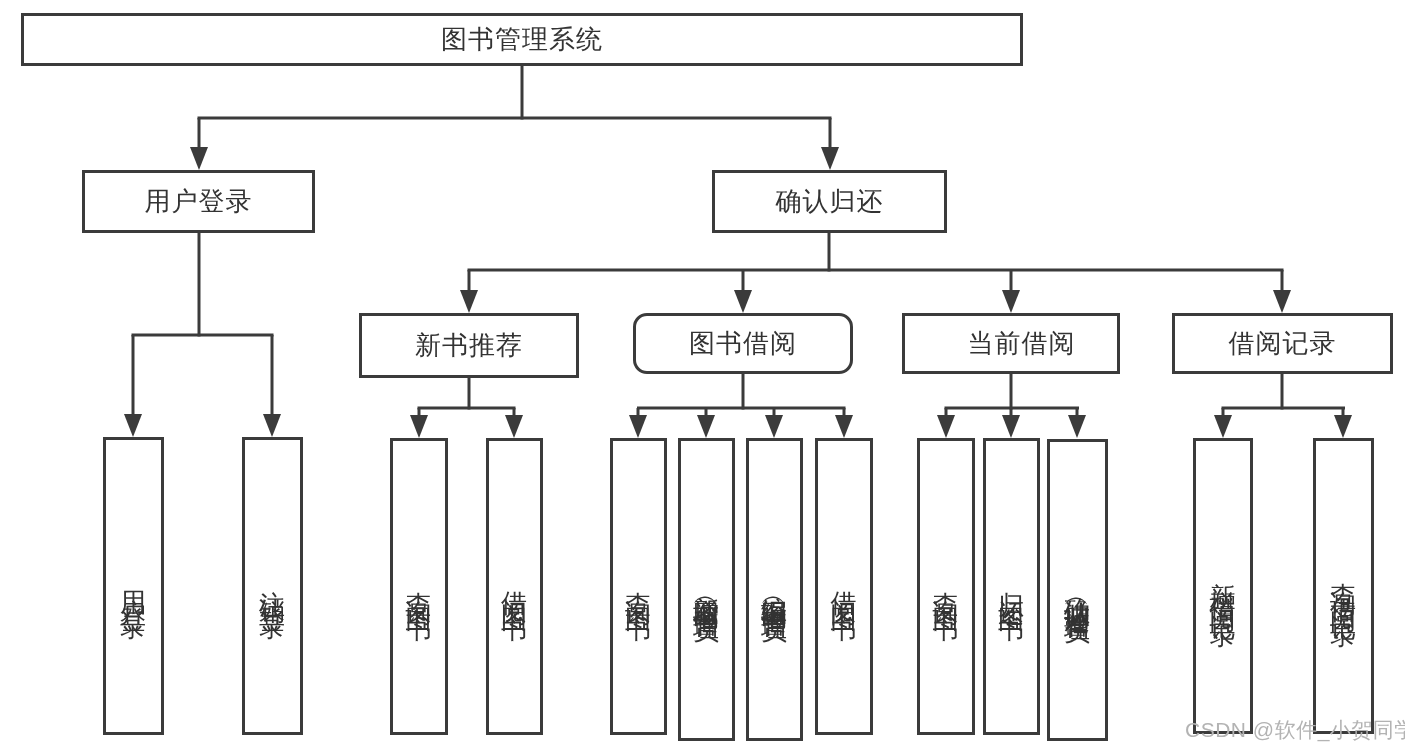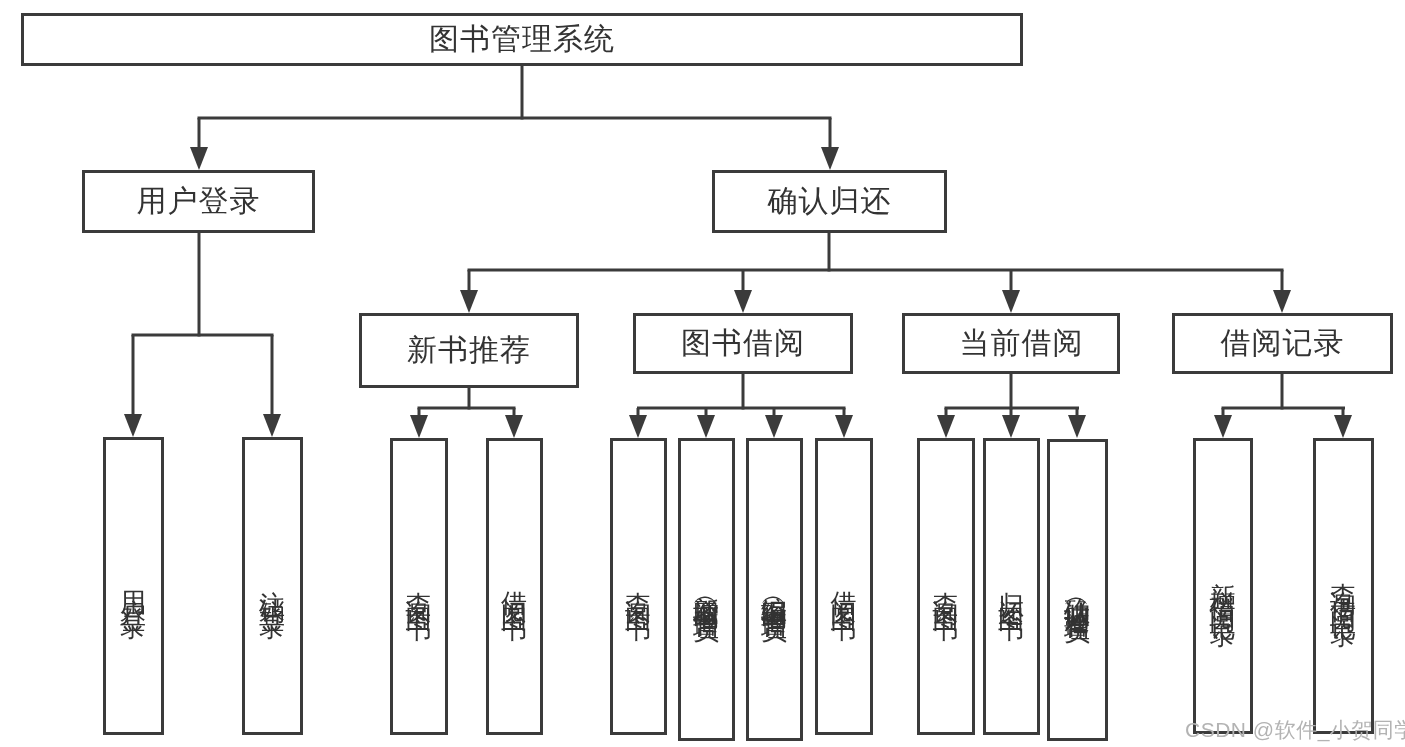--- a/index.html
+++ b/index.html
@@ -27,21 +27,21 @@
     box-sizing: border-box;
     border: 3px solid #3b3b3b;
     background: #ffffff;
     display: flex;
     align-items: center;
     justify-content: center;
     color: #333333;
     z-index: 1;
   }
   .h-box {
-    font-size: 30px;
+    font-size: 26px;
     letter-spacing: 1px;
     white-space: nowrap;
   }
   .v-box span {
     writing-mode: vertical-rl;
     text-orientation: mixed;
     font-size: 26px;
     letter-spacing: 8px;
     line-height: 1;
     color: #333333;
@@ -135,24 +135,24 @@
     <span>图书管理系统</span>
   </div>
 
   <div class="h-box" style="left:82px; top:170px; width:233px; height:63px;">
     <span>用户登录</span>
   </div>
   <div class="h-box" style="left:712px; top:170px; width:235px; height:63px;">
     <span>确认归还</span>
   </div>
 
-  <div class="h-box" style="left:359px; top:313px; width:220px; height:75px;">
+  <div class="h-box" style="left:359px; top:313px; width:220px; height:65px;">
     <span>新书推荐</span>
   </div>
-  <div class="h-box" style="left:633px; top:313px; width:220px; height:61px;">
+  <div class="h-box" style="left:633px; top:313px; width:220px; height:61px;border-radius:14px;">
     <span>图书借阅</span>
   </div>
   <div class="h-box" style="left:902px; top:313px; width:218px; height:61px;padding-left:21px;">
     <span>当前借阅</span>
   </div>
   <div class="h-box" style="left:1172px; top:313px; width:221px; height:61px;">
     <span>借阅记录</span>
   </div>
 
   <div class="v-box" style="left:103px; top:437px; width:61px; height:298px;">

